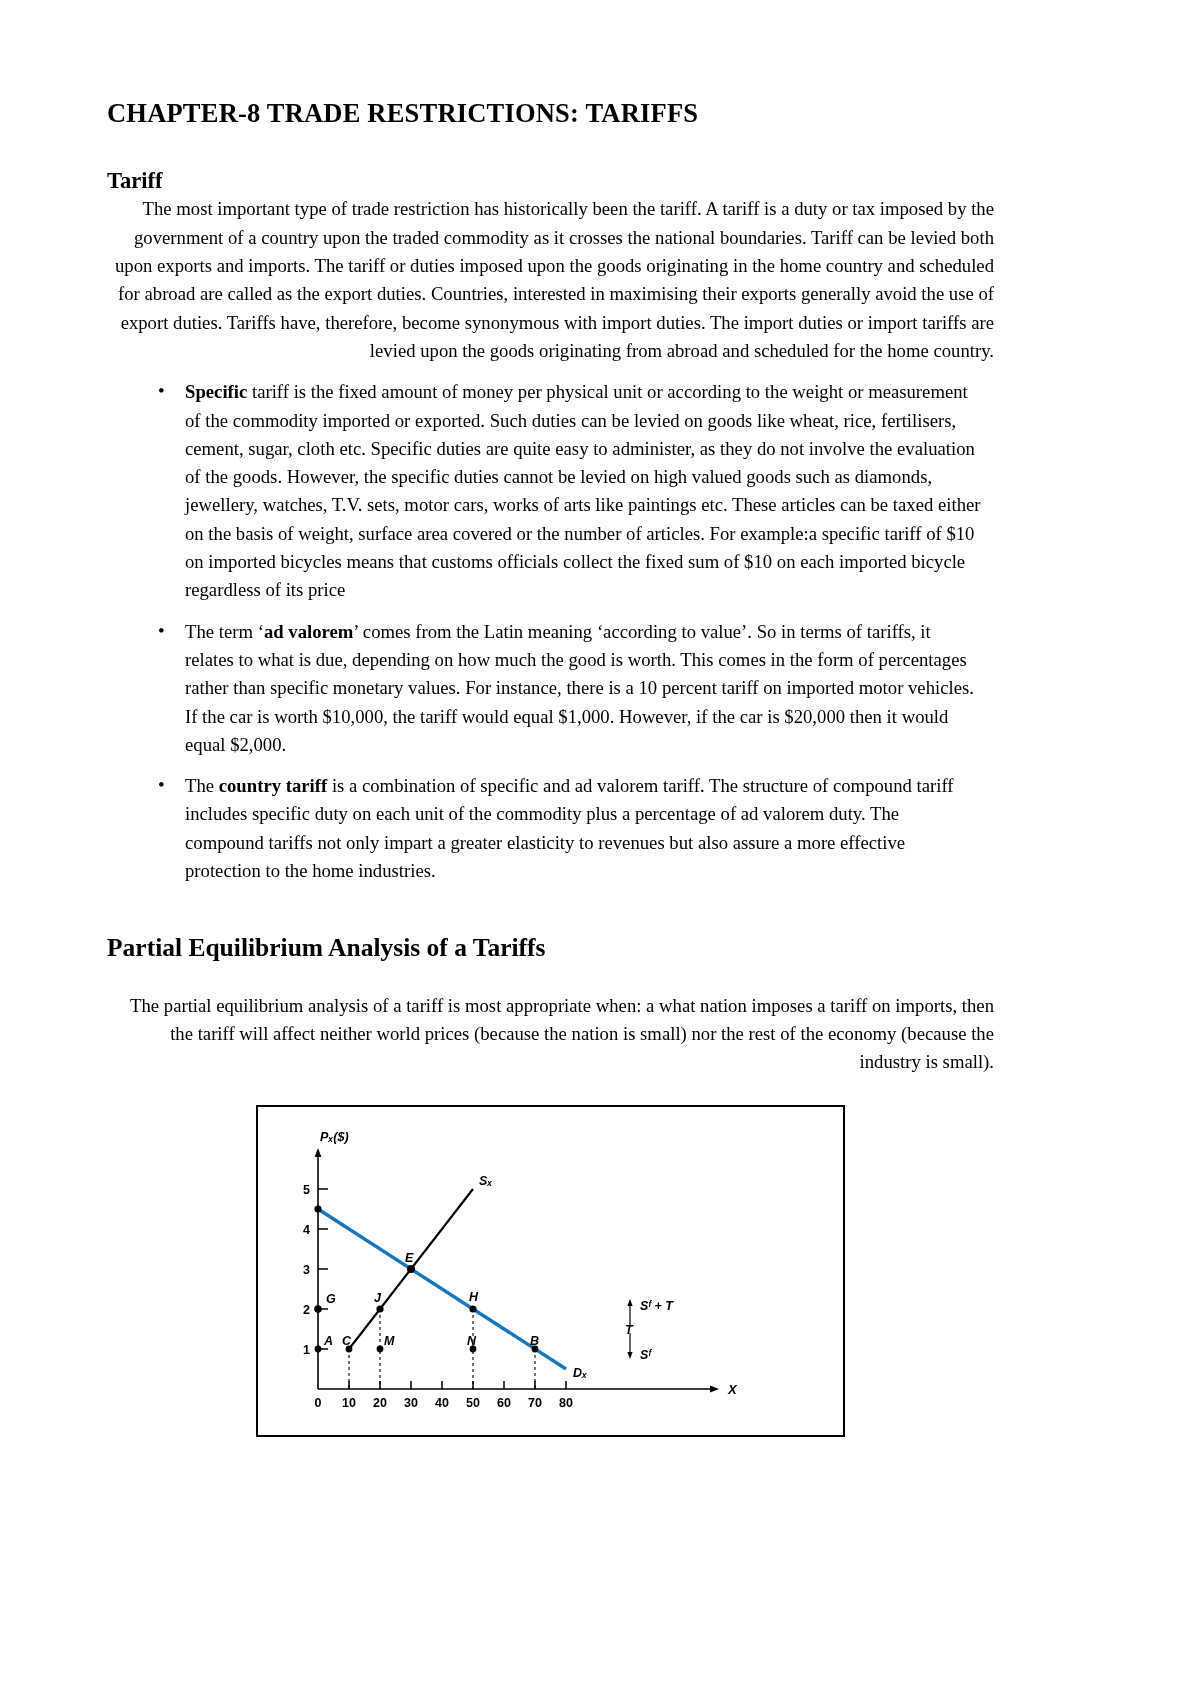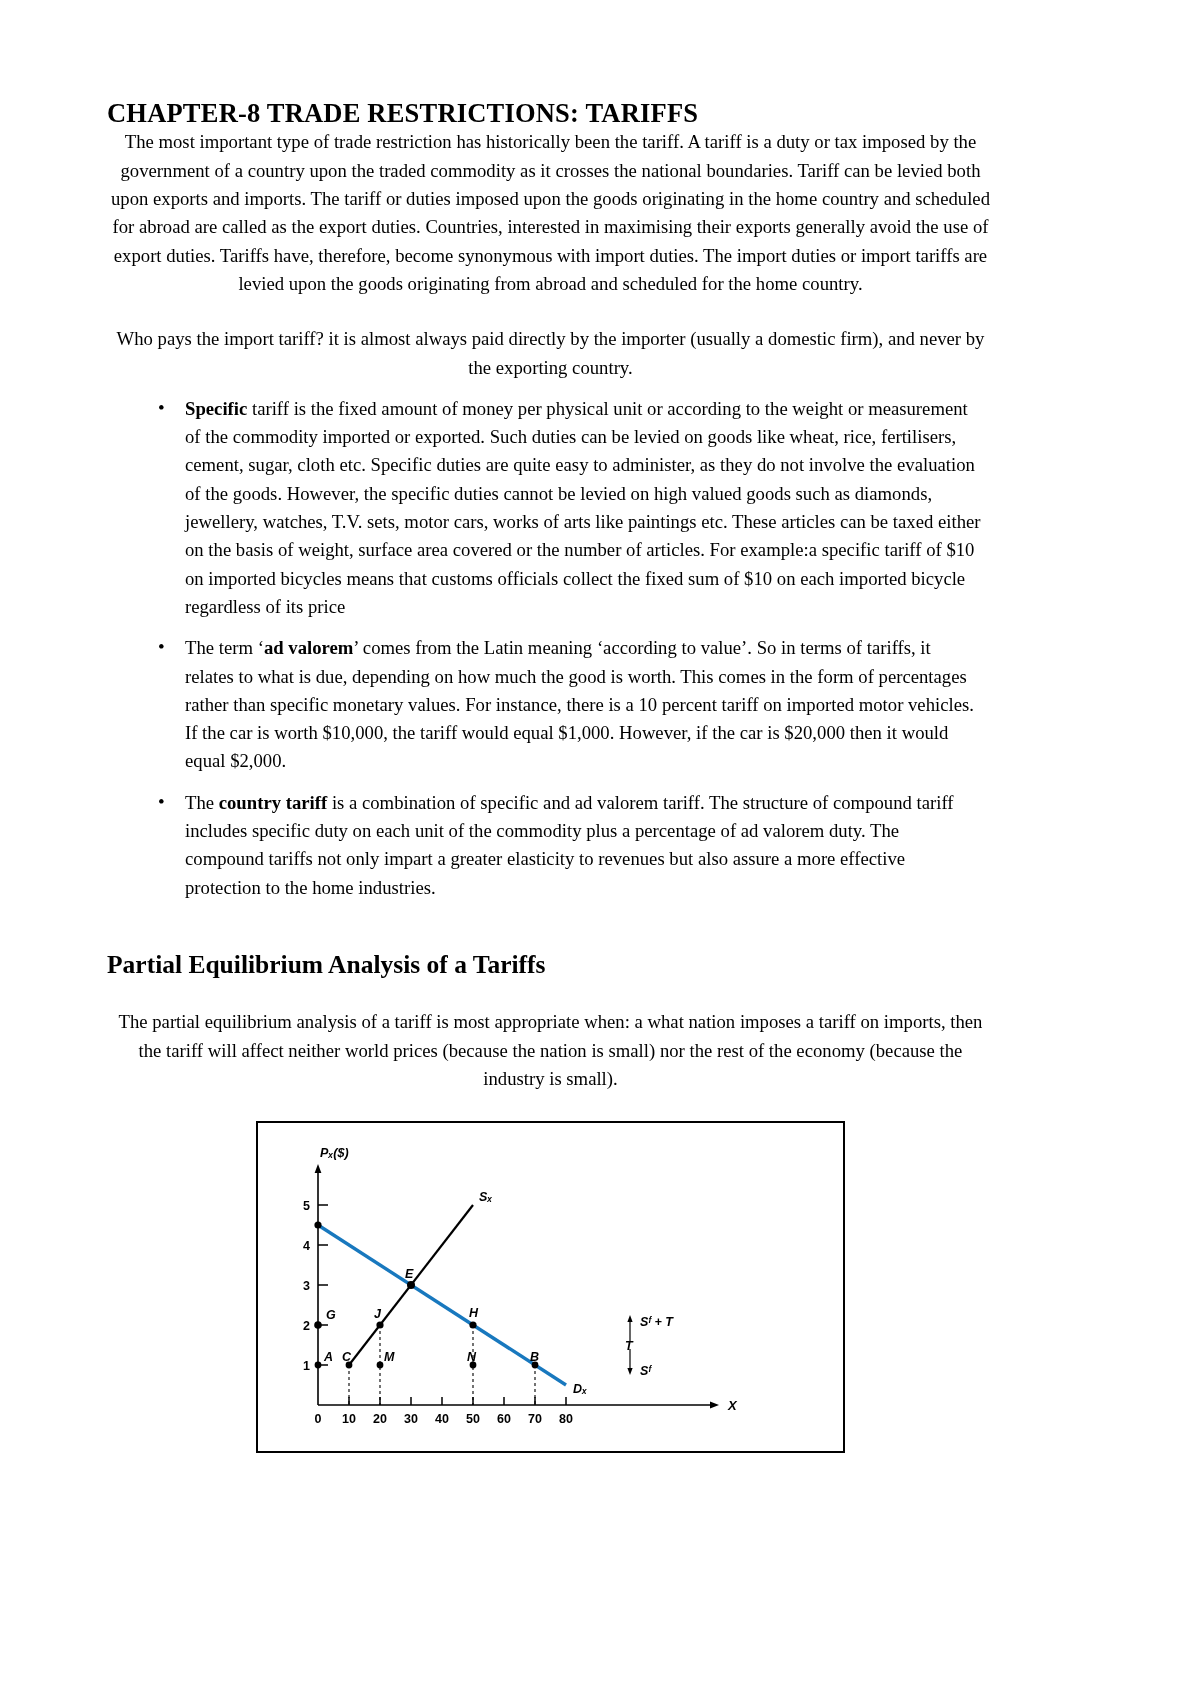--- a/index.html
+++ b/index.html
@@ -50,21 +50,21 @@
   h3.sub-head {
     font-size: 18.5px;
     font-weight: bold;
     margin: 29px 0 0 0;
     line-height: 1.25;
   }
   p.body-text {
     font-size: 18.7px;
     line-height: 28.3px;
     margin: 0 0 0 0;
-    text-align: center;
+    text-align: right;
   }
   p.body-text + p.body-text {
     margin-top: 27px;
   }
   p.spaced-top {
     margin-top: 28px;
   }
   ul.bullets {
     margin: 0;
     padding: 0 0 0 0;
@@ -103,24 +103,24 @@
   .figure-box svg { display: block; }
 </style>
 </head>
 <body>
 
 <div class="page">
   <div class="content">
 
     <h1 class="chapter-title">CHAPTER-8 TRADE RESTRICTIONS: TARIFFS</h1>
 
+    <h2 class="section-head">Tariff</h2>
 
     <p class="body-text">The most important type of trade restriction has historically been the tariff. A tariff is a duty or tax imposed by the government of a country upon the traded commodity as it crosses the national boundaries. Tariff can be levied both upon exports and imports. The tariff or duties imposed upon the goods originating in the home country and scheduled for abroad are called as the export duties. Countries, interested in maximising their exports generally avoid the use of export duties. Tariffs have, therefore, become synonymous with import duties. The import duties or import tariffs are levied upon the goods originating from abroad and scheduled for the home country.</p>
 
-    <p class="body-text">Who pays the import tariff? it is almost always paid directly by the importer (usually a domestic firm), and never by the exporting country.</p>
 
 
     <ul class="bullets">
       <li>
         <span></span><b>Specific</b><span> tariff is the fixed amount of money per physical unit or according to the weight or measurement of the commodity imported or exported. Such duties can be levied on goods like wheat, rice, fertilisers, cement, sugar, cloth etc. Specific duties are quite easy to administer, as they do not involve the evaluation of the goods. However, the specific duties cannot be levied on high valued goods such as diamonds, jewellery, watches, T.V. sets, motor cars, works of arts like paintings etc. These articles can be taxed either on the basis of weight, surface area covered or the number of articles. For example:a specific tariff of $10 on imported bicycles means that customs officials collect the fixed sum of $10 on each imported bicycle regardless of its price</span>
       </li>
       <li>
         <span>The term ‘</span><b>ad valorem</b><span>’ comes from the Latin meaning ‘according to value’. So in terms of tariffs, it relates to what is due, depending on how much the good is worth. This comes in the form of percentages rather than specific monetary values. For instance, there is a 10 percent tariff on imported motor vehicles. If the car is worth $10,000, the tariff would equal $1,000. However, if the car is $20,000 then it would equal $2,000.</span>
       </li>
       <li>

